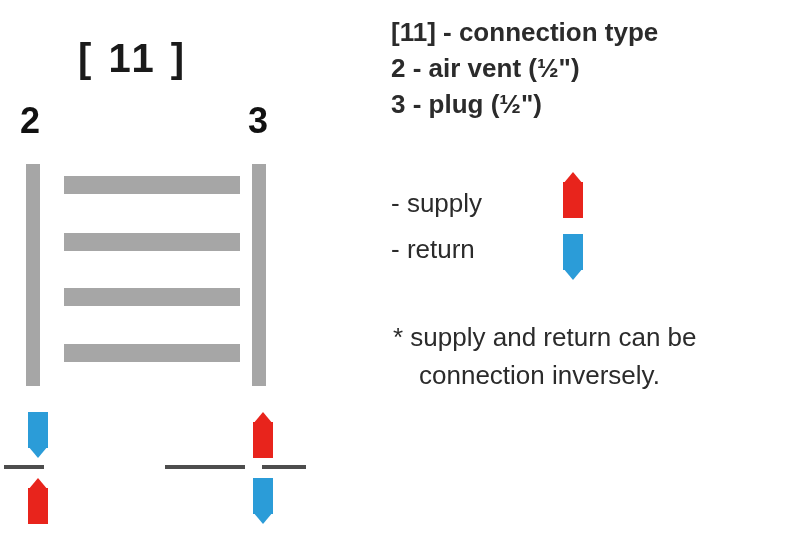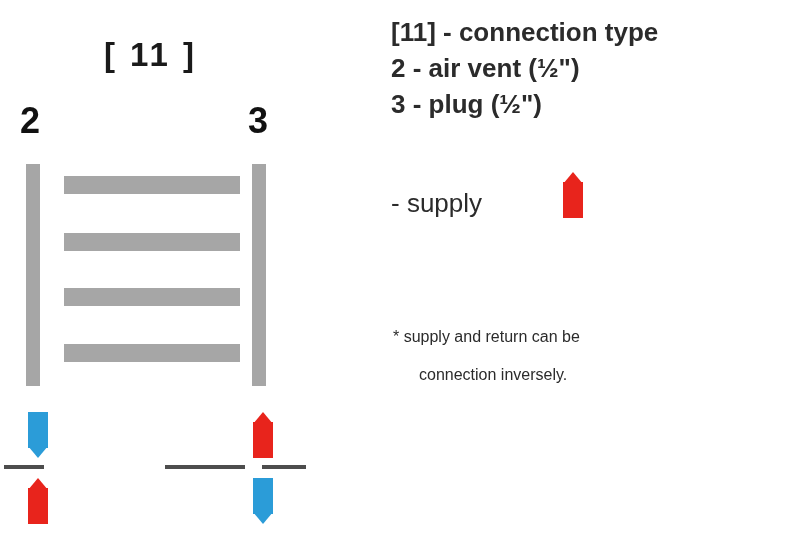--- a/index.html
+++ b/index.html
@@ -23,22 +23,22 @@
     top: 0;
     width: 380px;
     height: 542px;
   }
 
   .bracket-label {
     position: absolute;
     left: 78px;
     top: 38px;
     width: 145px;
-    text-align: center;
-    font-size: 33px;
+    text-align: left;
+    font-size: 40px;
     font-weight: bold;
     letter-spacing: 3px;
     line-height: 1;
     color: #1a1a1a;
   }
 
   .port-label {
     position: absolute;
     font-size: 36px;
     font-weight: bold;
@@ -144,21 +144,21 @@
   #flow-row-supply .flow-arrow { top: -14px; }
   #flow-row-return .flow-arrow { top: 2px; }
 
   #footnote {
     position: absolute;
     left: 393px;
     top: 318px;
     width: 400px;
   }
   #footnote .foot-line {
-    font-size: 16px;
+    font-size: 26px;
     line-height: 38px;
     color: #2b2b2b;
     white-space: nowrap;
   }
   #footnote .foot-line.indent { padding-left: 26px; }
 </style>
 </head>
 <body>
 
 <div id="radiator-diagram">
@@ -211,18 +211,25 @@
 <div id="flow-legend">
 
   <div class="flow-row" id="flow-row-supply">
     <span class="flow-text">- supply</span>
     <span class="flow-arrow arrow up red">
       <span class="tip"></span>
       <span class="body"></span>
     </span>
   </div>
 
+  <div class="flow-row" id="flow-row-return">
+    <span class="flow-text">- return</span>
+    <span class="flow-arrow arrow down blue">
+      <span class="body"></span>
+      <span class="tip"></span>
+    </span>
+  </div>
 </div>
 
 <div id="footnote">
   <div class="foot-line">* supply and return can be</div>
   <div class="foot-line indent">connection inversely.</div>
 </div>
 
 </body></html>

